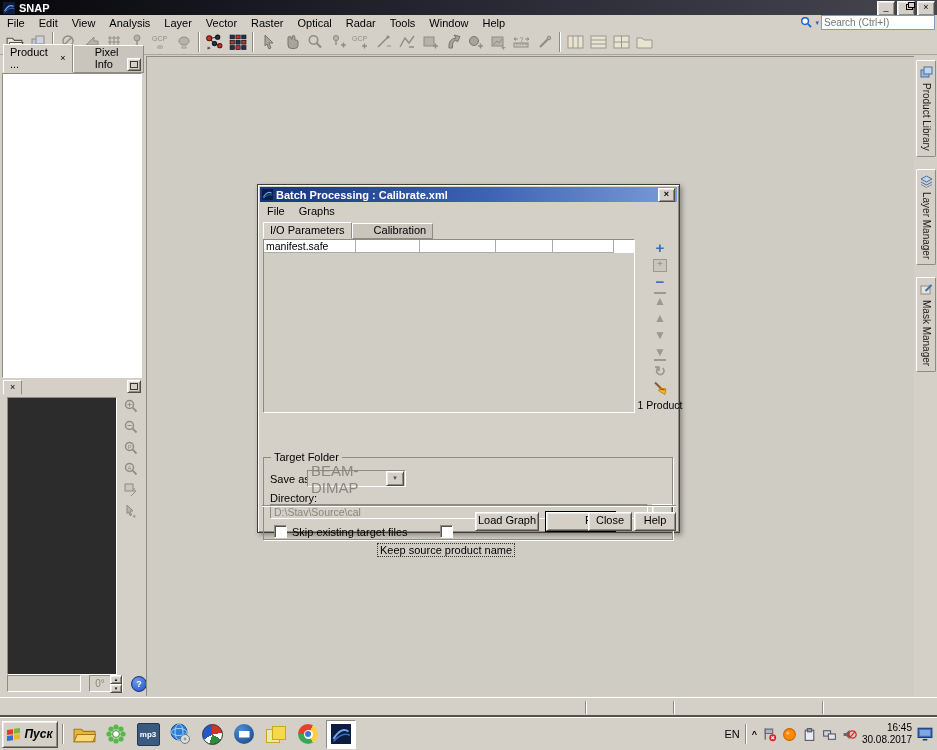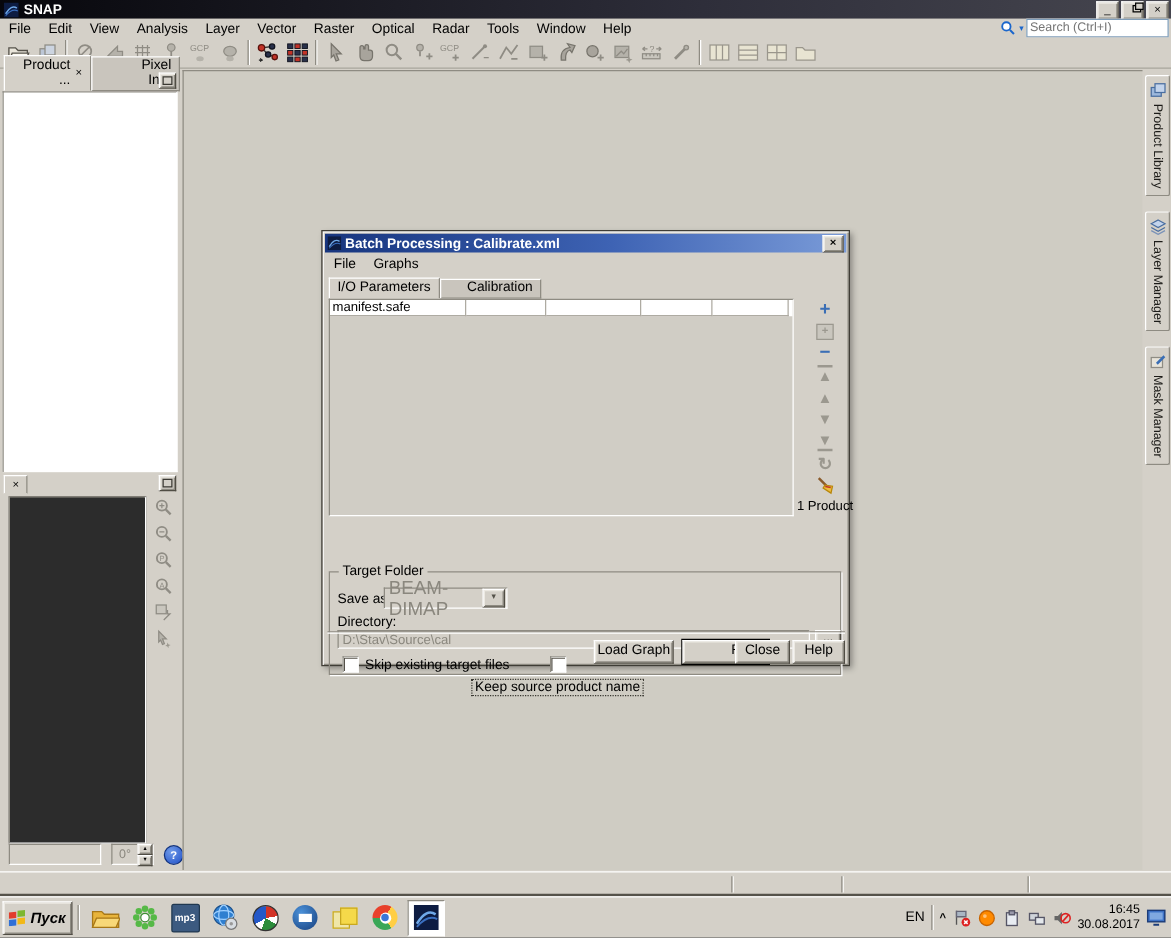--- a/index.html
+++ b/index.html
@@ -27,21 +27,21 @@
     font-size:10px;padding:0 2px;}
   
   .toolbar{left:0;top:30px;width:937px;height:25px;background:#d4d0c8;display:flex;align-items:center;
     padding-left:3px;box-sizing:border-box;border-bottom:1px solid #a8a59c;}
   .tbi{width:23px;height:22px;display:flex;align-items:center;justify-content:center;}
   .tsep{width:0;height:20px;border-left:1px solid #8e8b82;border-right:1px solid #fff;margin:0 3px;}
   
   .ltop{left:0;top:56px;width:144px;height:322px;background:#d4d0c8;}
   .tabbar{height:17px;display:flex;align-items:flex-end;background:#d4d0c8;position:relative;}
   .tab{background:#d4d0c8;border:1px solid;border-color:#fff #8e8b82 #d4d0c8 #fff;padding:1px 6px 2px;
-    display:inline-flex;gap:4px;align-items:center;text-align:right;}
+    display:inline-flex;gap:4px;align-items:center;}
   .tab.inactive{background:#c9c5bd;border-bottom:1px solid #8e8b82;padding-top:0;margin-top:2px;padding-left:21px;}
   .minbox{position:absolute;right:3px;top:2px;width:12px;height:11px;display:flex;align-items:center;justify-content:center;}
   .minbox i{width:6px;height:5px;border:1px solid #3a3832;display:block;}
   .ltop .content{position:absolute;left:2px;top:17px;width:138px;height:303px;background:#fff;}
   .lbot{left:0;top:378px;width:144px;height:318px;background:#d4d0c8;}
   .navblack{position:absolute;left:7px;top:19px;width:108px;height:276px;background:#2c2c2c;}
   .navstrip{position:absolute;right:3px;top:20px;width:20px;display:flex;flex-direction:column;gap:5px;align-items:center;}
   .navctl{position:absolute;left:7px;bottom:4px;display:flex;align-items:center;gap:8px;}
   .rotfield{width:32px;height:15px;background:#d4d0c8;display:flex;align-items:center;}
   .rotfield .v{flex:1;text-align:center;color:#8a877e;font-size:10px;}
@@ -481,21 +481,21 @@
     <div class="dtabs">
       <span class="tab">
           <span>I/O Parameters</span>
         </span>
       <span class="tab inactive">
           <span>Calibration</span>
         </span>
     </div>
     <div class="tblwrap">
       <div class="trow">
-        <span class="td" style="width:109px;">manifest.safe</span>
+        <span class="td" style="width:92px;">manifest.safe</span>
         <span class="td" style="width:64px;"></span>
         <span class="td" style="width:76px;"></span>
         <span class="td" style="width:57px;"></span>
         <span class="td" style="width:61px;"></span>
       </div>
     </div>
     <div class="dstrip">
       <span class="si blue" style="font-size:15px;">+</span>
       <span class="si">
           <span class="addall">+</span>

